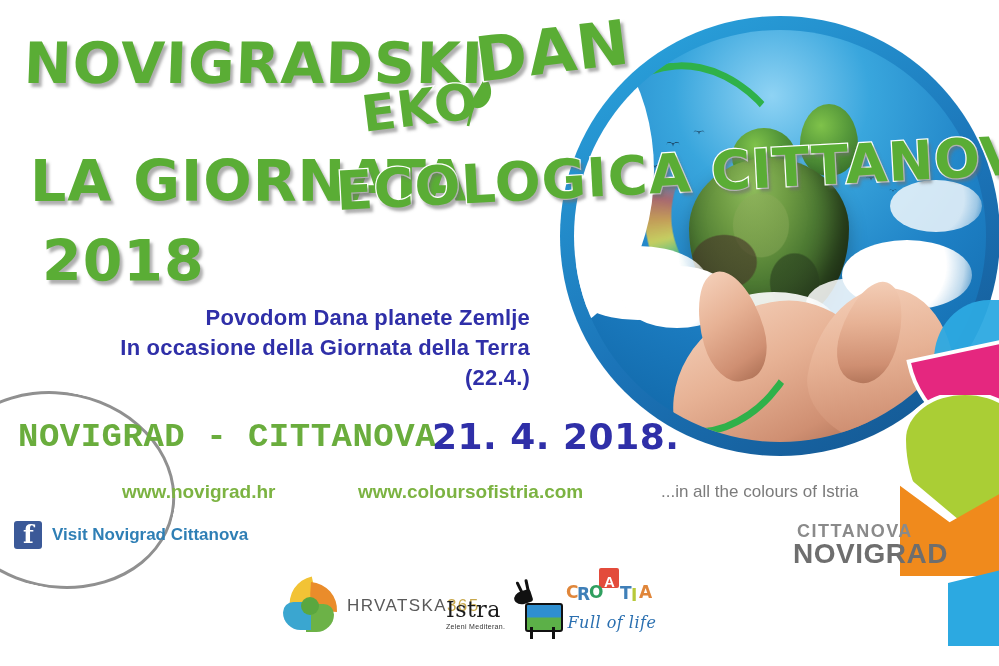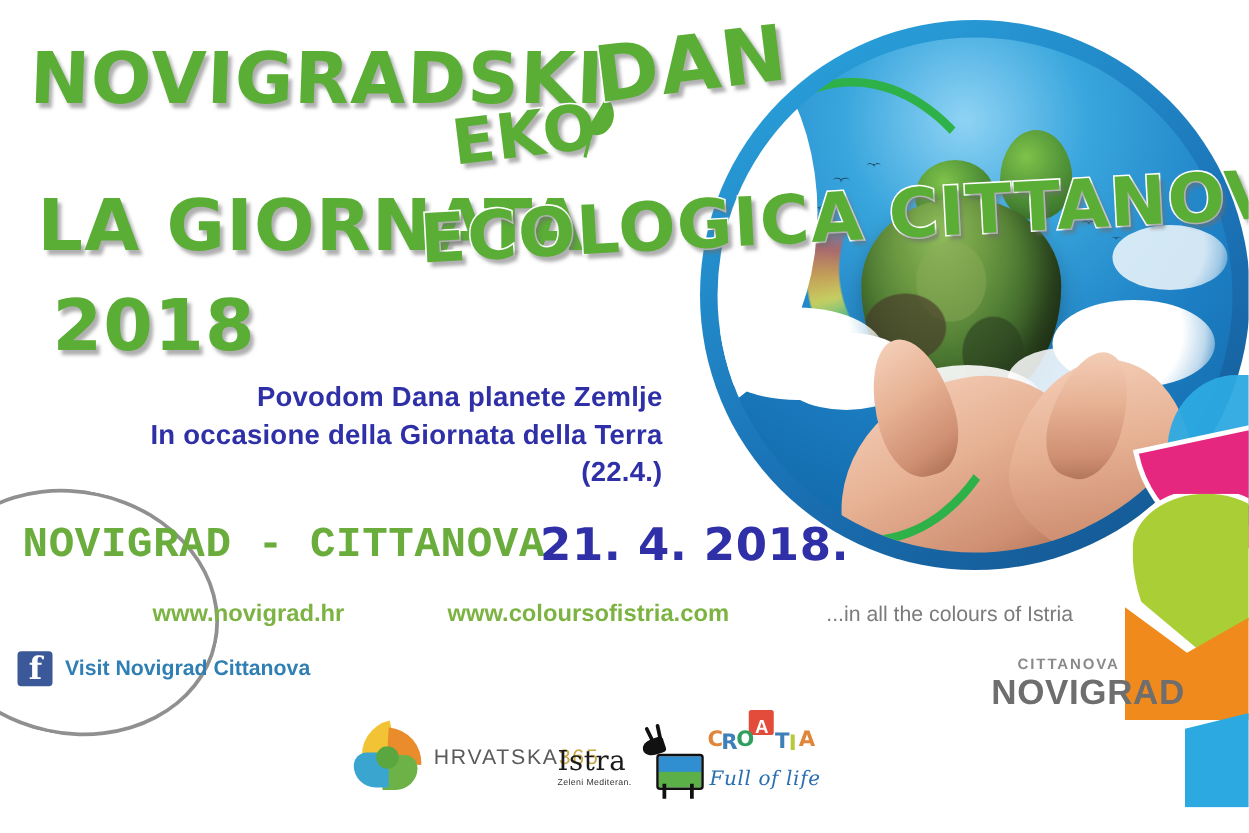--- a/index.html
+++ b/index.html
@@ -244,21 +244,21 @@
   
   #tagline{
     position:absolute;left:661px;top:482px;
     font-size:17px;color:#7b7b7b;
     white-space:nowrap;
     font-family:"Liberation Sans", sans-serif;
   }
 
   
   #wordmark{position:absolute;left:762px;top:524px;text-align:center;}
-  #wm-top{font-size:12px;font-weight:bold;color:#8a8a8a;letter-spacing:1.5px;line-height:15px;}
+  #wm-top{font-size:18px;font-weight:bold;color:#8a8a8a;letter-spacing:1.5px;line-height:15px;}
   #wm-bottom{font-size:28px;font-weight:bold;color:#6e6e6e;letter-spacing:.5px;line-height:30px;margin-left:31px;}
 
   
   .logo{position:absolute;display:flex;align-items:center;}
 
   
   #logo-hrvatska{left:282px;top:578px;gap:9px;}
   .pinwheel{position:relative;width:56px;height:56px;flex:0 0 auto;}
   .pw{position:absolute;width:28px;height:28px;}
   .pw-yellow{left:5px;top:1px;background:#f2c335;border-radius:100% 0 60% 0;transform:rotate(-12deg);}

